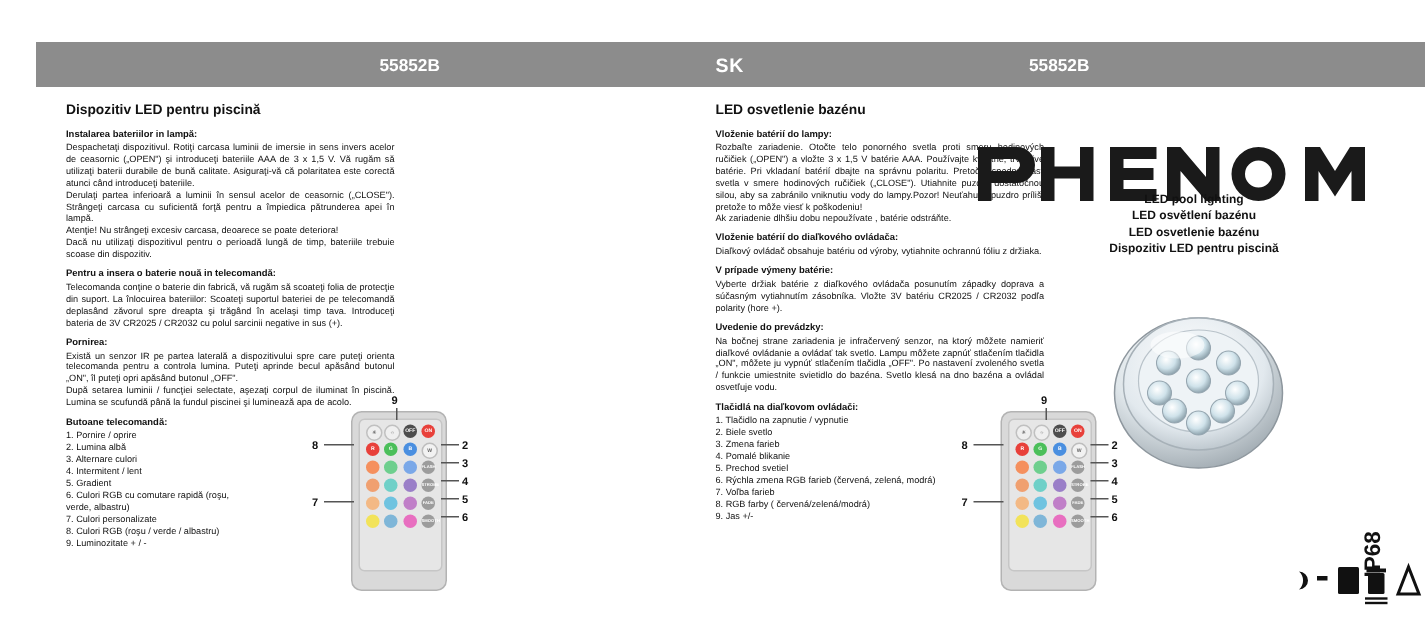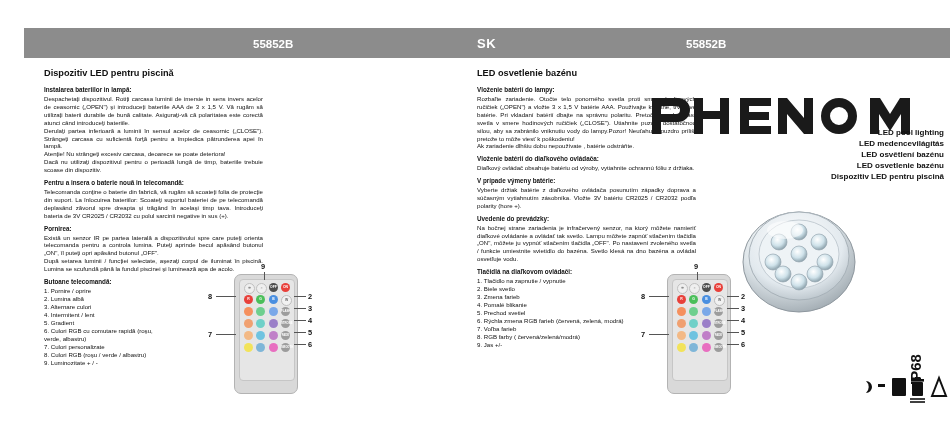--- a/index.html
+++ b/index.html
@@ -99,21 +99,21 @@
   .leader.h{height:1px;}
   .leader.v{width:1px;}
 
   
   .brand{
     position:absolute;left:648px;top:96px;width:296px;height:40px;
   }
   .brand svg{display:block;}
 
   .prod-titles{
-    position:absolute;left:648px;top:127px;width:296px;text-align:right;
+    position:absolute;left:648px;top:127px;width:296px;text-align:center;
     font-size:8px;font-weight:bold;line-height:1.38;color:#111;
   }
 
   .lamp{
     position:absolute;left:735px;top:192px;width:128px;height:128px;
   }
 
   .spec{
     position:absolute;left:746px;top:376px;
     font-size:9.6px;font-weight:bold;color:#111;line-height:1.25;
@@ -317,21 +317,20 @@
 
         <path d="M191,2 a18,18 0 0 1 0,36 a18,18 0 0 1 0,-36 z M191,11 a9,9 0 0 0 0,18 a9,9 0 0 0 0,-18 z"></path>
 
         <path d="M222,2 h10 l10 16 l10,-16 h10 v36 h-9 v-20 l-11,17 l-11,-17 v20 h-9 z"></path>
       </g>
     </svg>
   </div>
 
   <div class="prod-titles">
     <div>LED pool lighting</div>
-    <div>LED medencevilágítás</div>
     <div>LED osvětlení bazénu</div>
     <div>LED osvetlenie bazénu</div>
     <div>Dispozitiv LED pentru piscină</div>
   </div>
 
   <div class="lamp">
     <svg width="128" height="128" viewBox="0 0 128 128">
       <defs>
         <radialGradient id="bodyG" cx="40%" cy="30%" r="75%">
           <stop offset="0%" stop-color="#fdfdfd"></stop>

